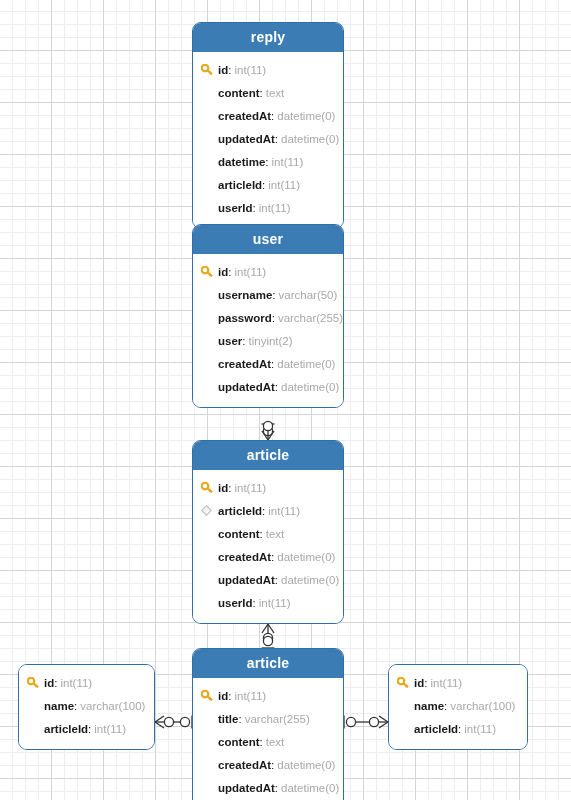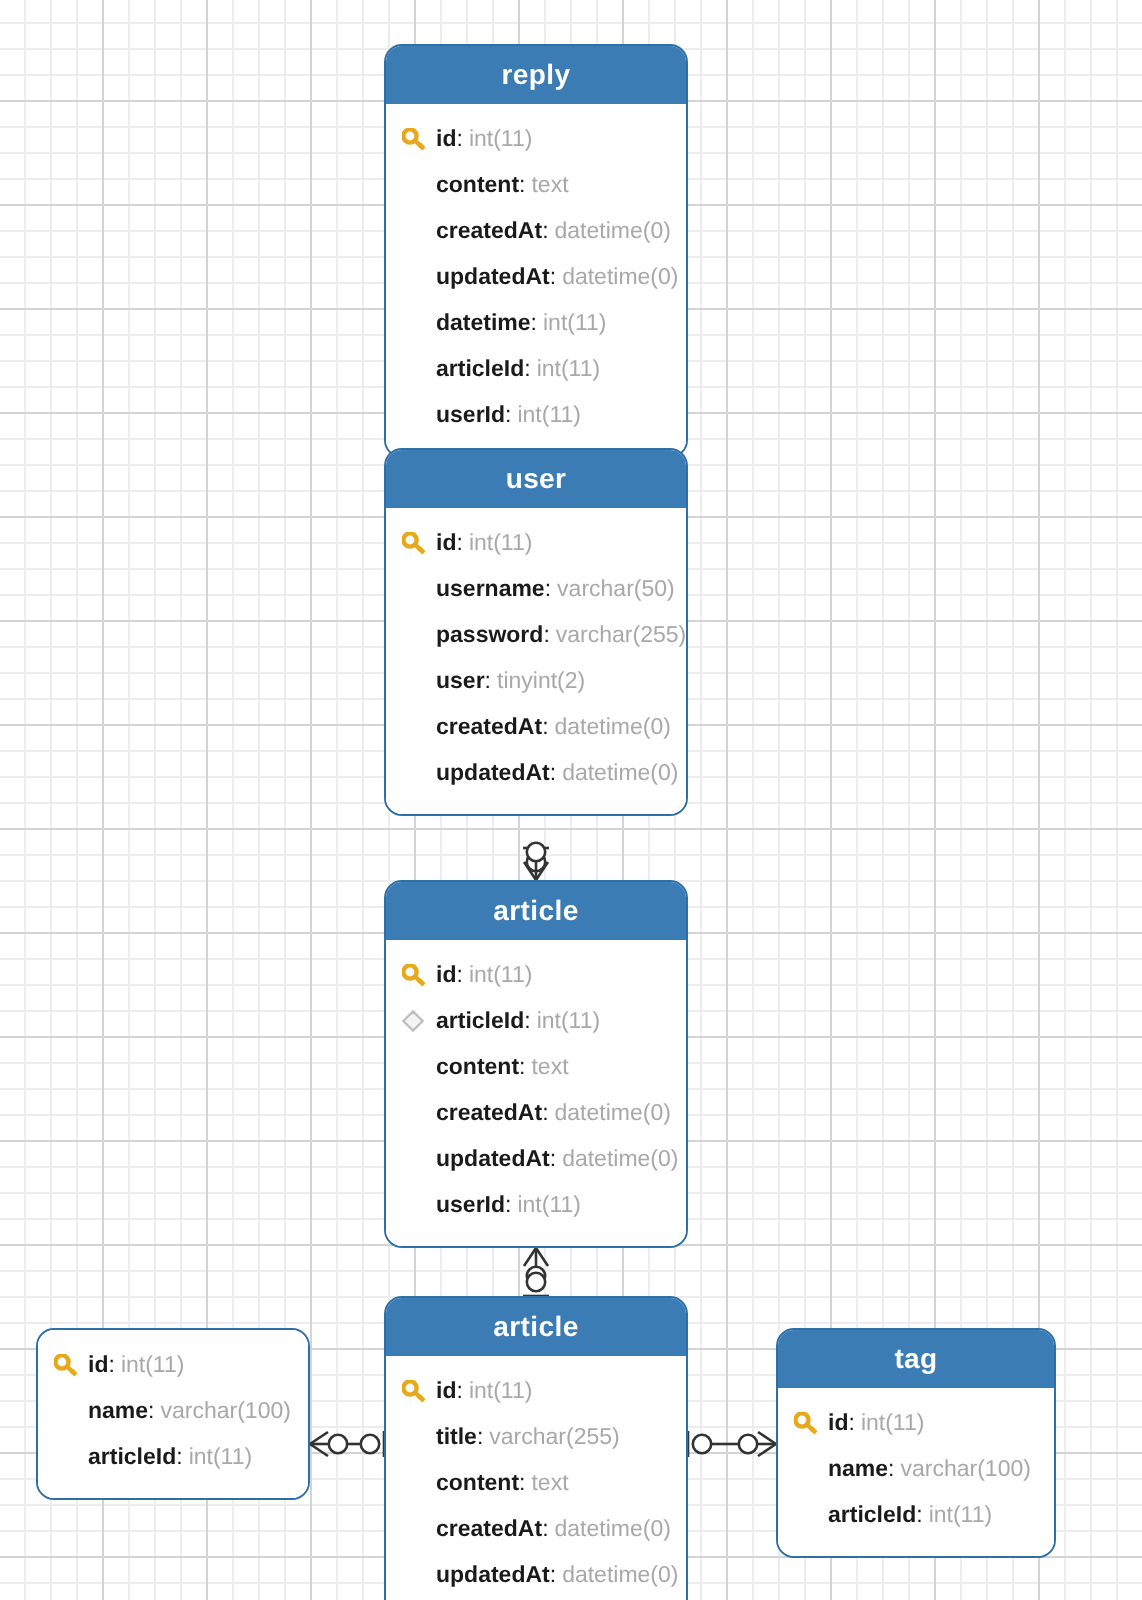--- a/index.html
+++ b/index.html
@@ -370,21 +370,20 @@
         </div>
         <div class="field-row">
           <span class="field-icon"></span>
           <span class="field-name">updatedAt</span>
           <span class="field-colon">:</span>
           <span class="field-type">datetime(0)</span>
         </div>
       </div>
     </div>
     <div class="entity" style="left: 388px; top: 664px; width: 140px;">
-      <div class="entity-header">tag</div>
       <div class="entity-body">
         <div class="field-row">
           <span class="field-icon">
             <svg width="12" height="12" viewBox="0 0 12 12" aria-hidden="true">
               <circle cx="4" cy="4" r="3.3" fill="none" stroke="#e8a81c" stroke-width="2.2"></circle>
               <path d="M6.1 5.9 L11 10.4" stroke="#e8a81c" stroke-width="2.2" fill="none"></path>
               <path d="M8.4 9.6 L10.1 7.9" stroke="#e8a81c" stroke-width="1.8" fill="none"></path>
             </svg>
           </span>
           <span class="field-name">id</span>

